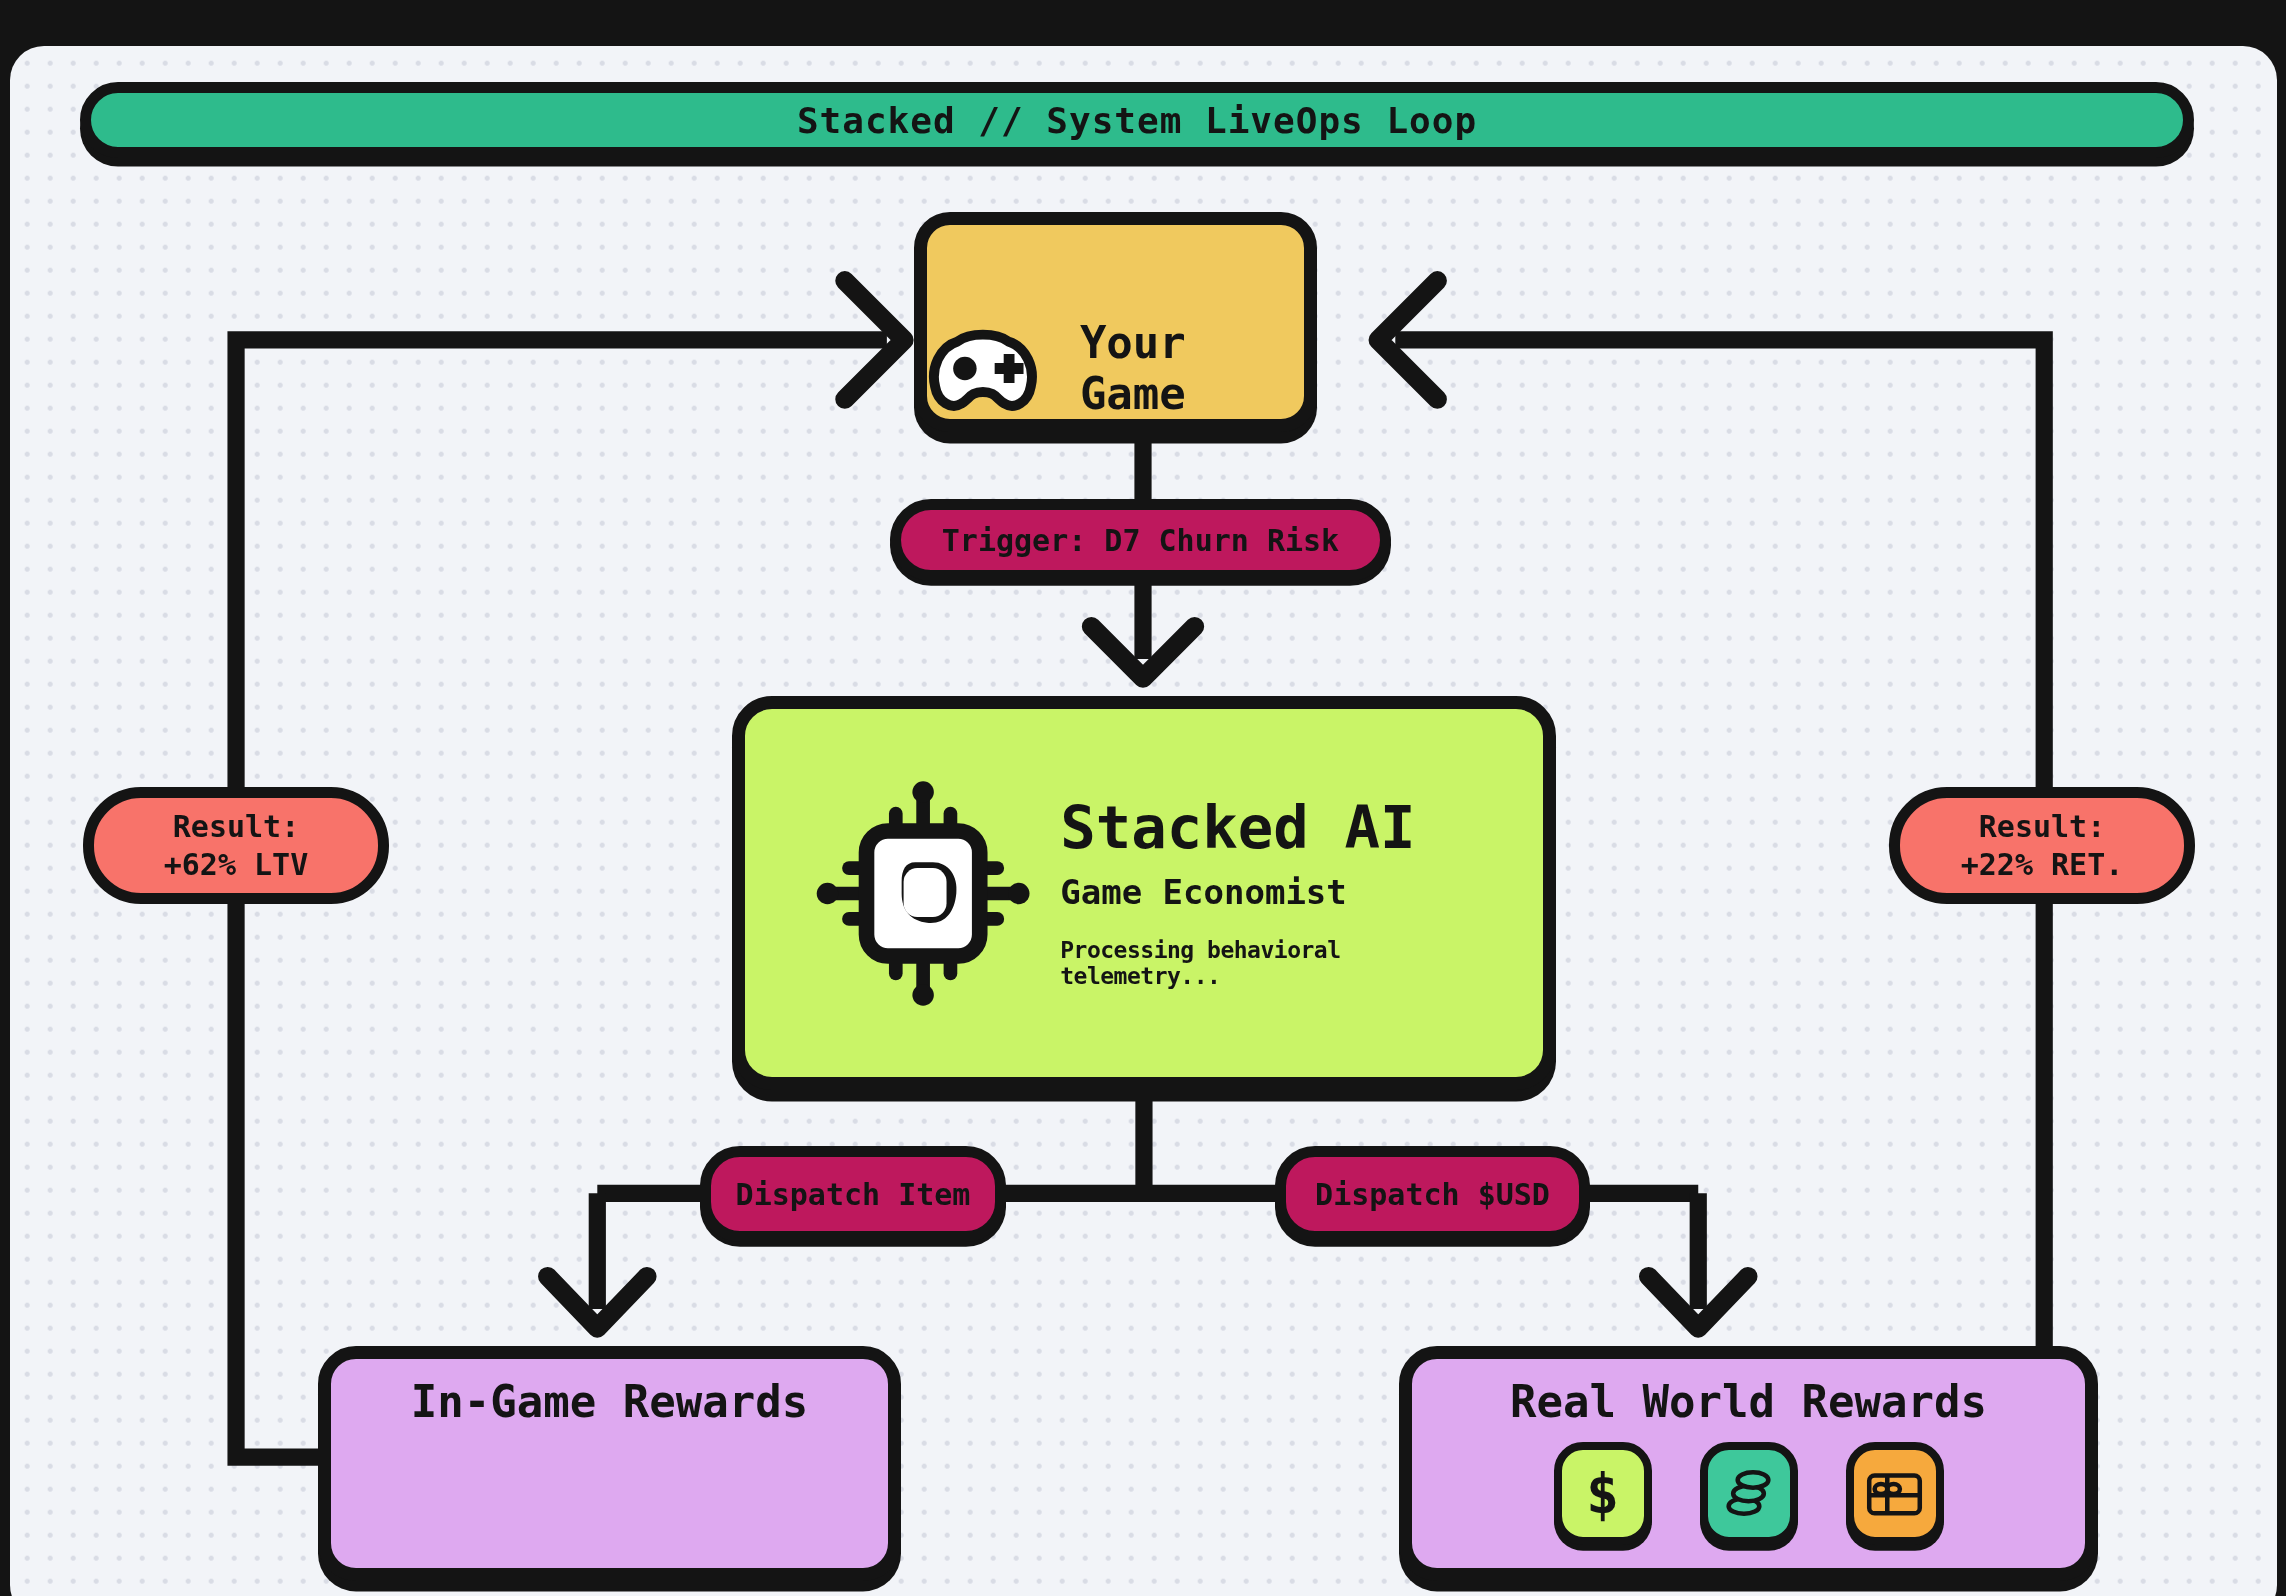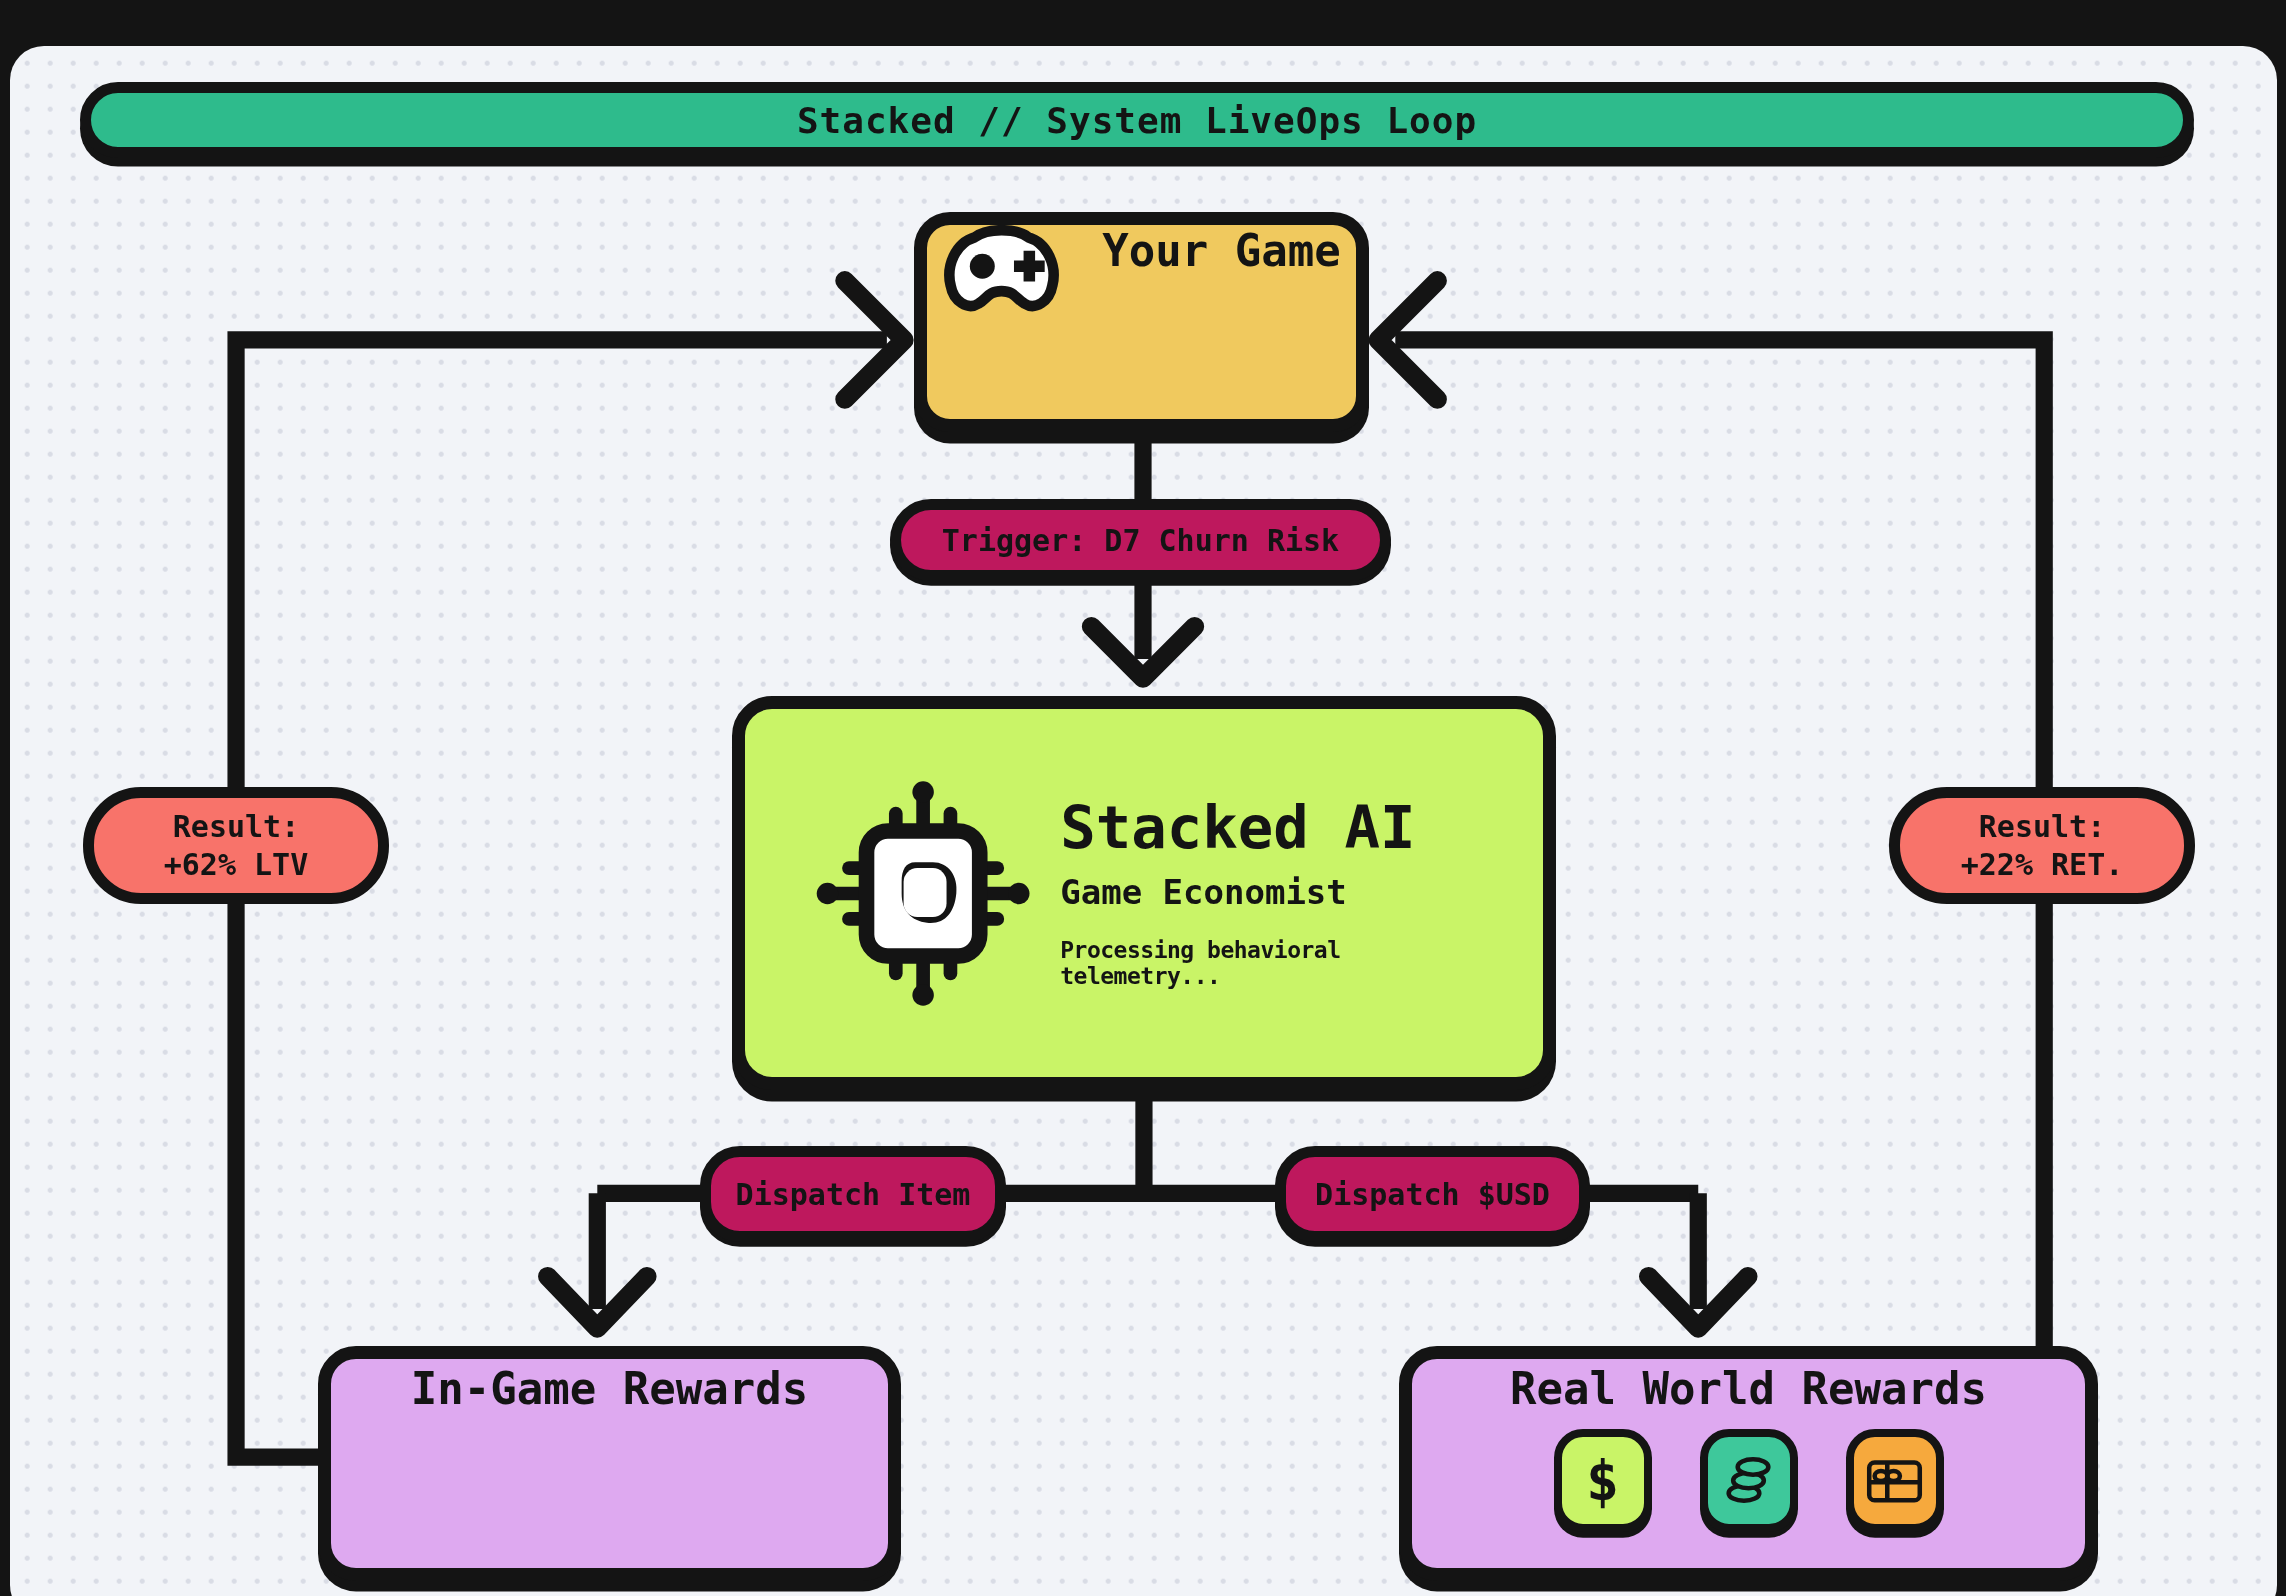--- a/index.html
+++ b/index.html
@@ -40,26 +40,26 @@
     left:80px;top:46px;width:2114px;height:76px;
     background:var(--teal-header);
     border:11.5px solid var(--ink);
     border-radius:38px;
     box-shadow:0 8.6px 0 var(--ink);
     display:flex;align-items:center;justify-content:center;
     font-size:36px;font-weight:bold;letter-spacing:1px;
   }
 
   .your-game{
-    left:914px;top:176px;width:455px;height:220px;
+    left:914px;top:176px;width:403px;height:220px;
     background:var(--yellow);
     border:13.4px solid var(--ink);
     border-radius:36px;
     box-shadow:0 11.5px 0 var(--ink);
-    display:flex;align-items:flex-start;justify-content:center;gap:41px;
+    display:flex;align-items:flex-end;justify-content:center;gap:41px;
     font-size:44px;font-weight:bold;
   }
 
   .pill-white{
     background:#be185d;
     border:11.5px solid var(--ink);
     display:flex;align-items:center;justify-content:center;
     font-size:30px;font-weight:bold;
     box-shadow:0 4.8px 0 var(--ink);
   }
@@ -92,21 +92,21 @@
   .result-left{left:83px;top:751px;}
   .result-right{left:1889px;top:751px;}
 
   .rewards-box{
     width:583px;height:235px;
     background:var(--lavender);
     border:13.4px solid var(--ink);
     border-radius:38px;
     box-shadow:0 10.5px 0 var(--ink);
     display:flex;flex-direction:column;align-items:center;
-    padding-top:4px;
+    padding-top:17px;
   }
   .in-game{left:318px;top:1310px;}
   .real-world{left:1399px;top:1310px;width:699px;}
   .rewards-title{font-size:44px;font-weight:bold;}
   .tile-row{display:flex;gap:48px;margin-top:15.3px;}
   .tile{
     width:98px;height:103px;border-radius:29px;
     border:8.6px solid var(--ink);
     box-shadow:0 5.7px 0 var(--ink);
     display:flex;align-items:center;justify-content:center;

